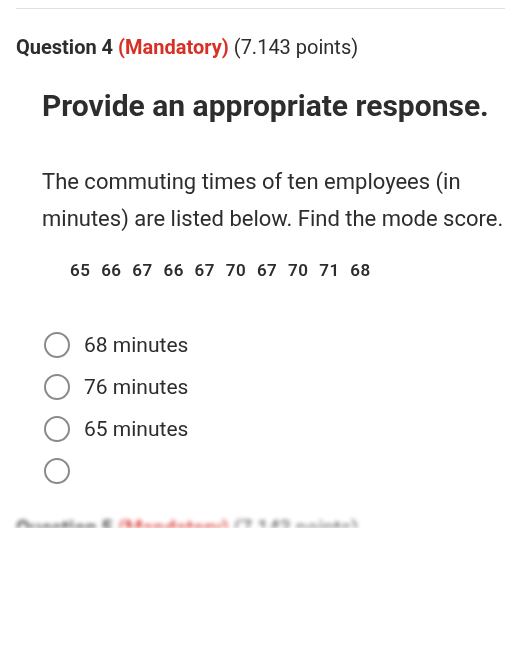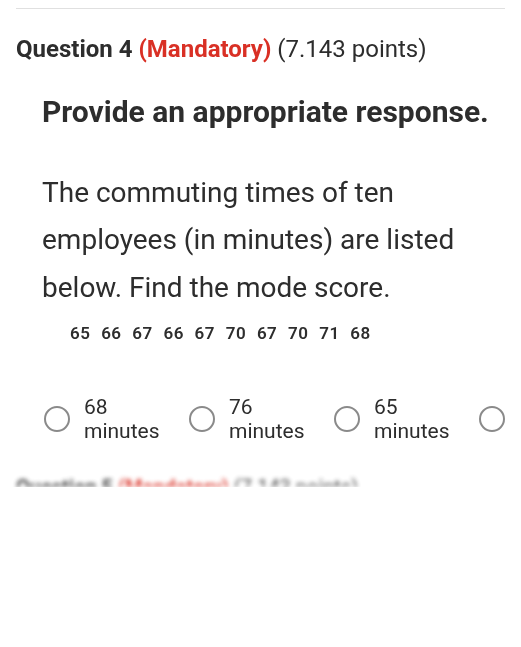--- a/index.html
+++ b/index.html
@@ -15,21 +15,21 @@
       padding: 0;
     }
     .divider {
       border-top: 1px solid #e0e0e0;
       margin: 8px 16px 0 16px;
     }
     .question-block {
       padding: 24px 16px 20px 16px;
     }
     .question-header {
-      font-size: 24px;
+      font-size: 20px;
       line-height: 1.4;
       margin-bottom: 24px;
     }
     .question-number {
       font-weight: 700;
       color: #2d2d2d;
     }
     .mandatory {
       font-weight: 700;
       color: #d93025;
@@ -42,38 +42,38 @@
       padding-left: 26px;
     }
     .prompt {
       font-size: 30px;
       font-weight: 700;
       color: #2d2d2d;
       margin-bottom: 36px;
       line-height: 1.4;
     }
     .question-text {
-      font-size: 28px;
+      font-size: 22px;
       font-weight: 400;
       color: #2d2d2d;
       line-height: 1.7;
-      margin-bottom: 12px;
+      margin-bottom: 22px;
     }
     .data-row {
       font-size: 17px;
       font-weight: 600;
       color: #2d2d2d;
       letter-spacing: 0.5px;
       word-spacing: 6px;
       padding-left: 28px;
       margin-bottom: 52px;
     }
     .options {
       display: flex;
-      flex-direction: row;
+      flex-direction: column;
       gap: 16px;
       padding-left: 2px;
     }
     .option {
       display: flex;
       align-items: center;
       gap: 14px;
       cursor: pointer;
     }
     .radio {

